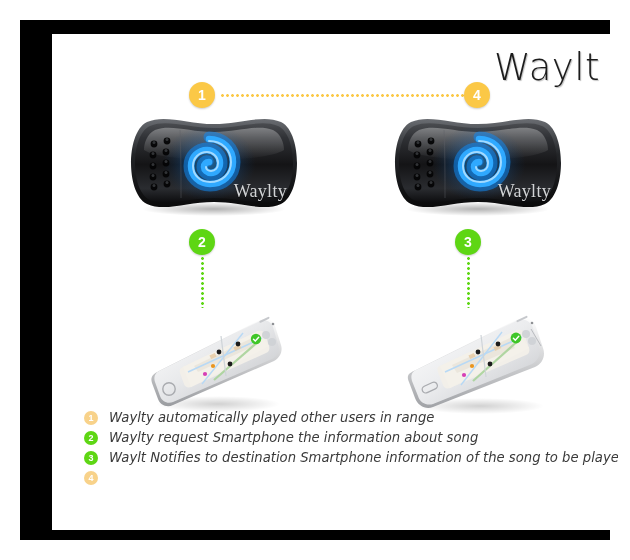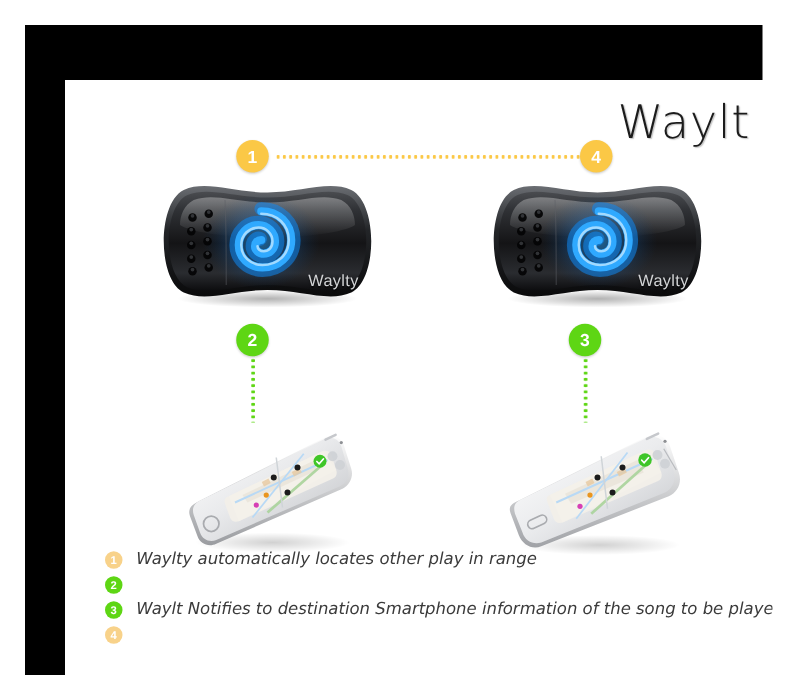--- a/index.html
+++ b/index.html
@@ -12,21 +12,21 @@
   }
   .frame{
     position:absolute;
     left:20px;top:20px;
     width:590px;height:520px;
     background:#000000;
     box-sizing:border-box;
   }
   .canvas{
     position:absolute;
-    left:32px;top:44px;
+    left:32px;top:14px;
     width:566px;height:496px;
     background:#ffffff;
     box-sizing:border-box;
     overflow:hidden;
   }
 
   
   .brand{
     position:absolute;
     right:18px;top:12px;
@@ -86,22 +86,22 @@
     position:absolute;
     width:178px;height:106px;
     z-index:5;
   }
   #deviceLeft{left:73px;top:76px;}
   #deviceRight{left:337px;top:76px;}
   .device svg{display:block;width:100%;height:100%;}
   .dev-label{
     position:absolute;
     right:16px;bottom:14px;
-    font-family:Liberation Sans, sans-serif;
-    font-size:13px;
+    font-family:Liberation Serif, serif;
+    font-size:18px;
     color:#d2d4d6;
     letter-spacing:.3px;
     text-shadow:0 1px 1px rgba(0,0,0,.6);
     pointer-events:none;
   }
 
   
   .phone{position:absolute;z-index:5;}
   #phoneLeft{left:90px;top:274px;width:150px;height:108px;}
   #phoneRight{left:348px;top:274px;width:158px;height:110px;}
@@ -459,24 +459,25 @@
         <rect x="22" y="76" width="16" height="7" rx="3.5" fill="none" stroke="#a9abaf" stroke-width="1.3" transform="rotate(-25 30 80)"></rect>
         <rect x="116" y="10" width="12" height="2" rx="1" fill="#c6c8cc" transform="rotate(-25 122 11)"></rect>
         <circle cx="132" cy="15" r="1.3" fill="#8f9195"></circle>
         <path d="M131,21 L141,38" stroke="#b9bbbf" stroke-width="1" fill="none"></path>
       </svg>
     </div>
 
     <div class="legend">
       <div class="legend-row">
         <div class="legend-badge amber">1</div>
-        <div class="legend-text">Waylty automatically locates other play in range</div>
+        <div class="legend-text">Waylty automatically played other users in range</div>
       </div>
       <div class="legend-row">
         <div class="legend-badge green">2</div>
+        <div class="legend-text">Waylty request Smartphone the information about song</div>
       </div>
       <div class="legend-row">
         <div class="legend-badge green">3</div>
         <div class="legend-text">Waylt Notifies to destination Smartphone information of the song to be played</div>
       </div>
       <div class="legend-row">
         <div class="legend-badge amber">4</div>
       </div>
     </div>
 

